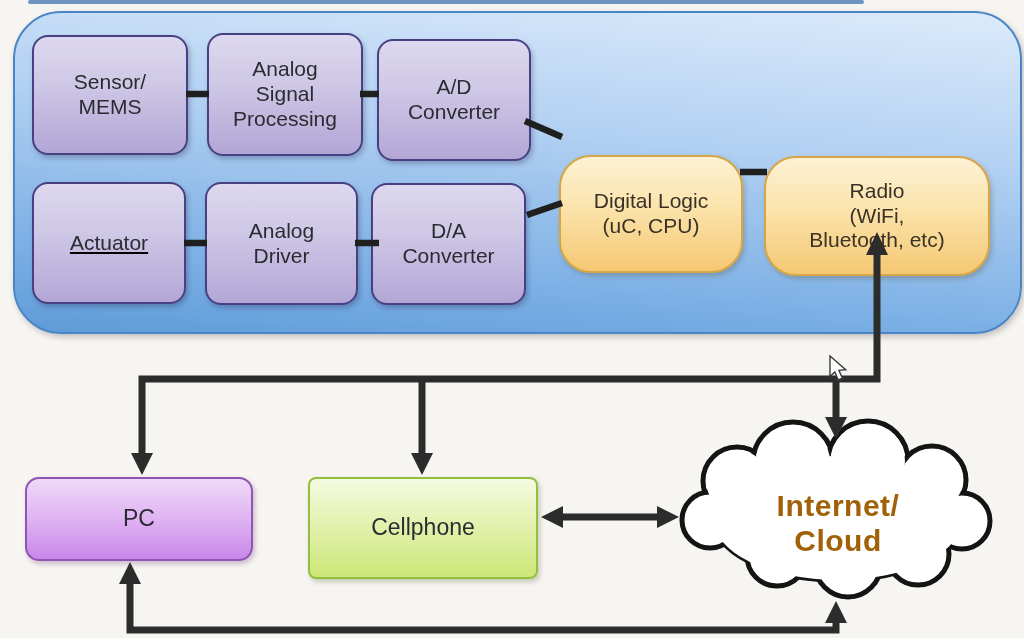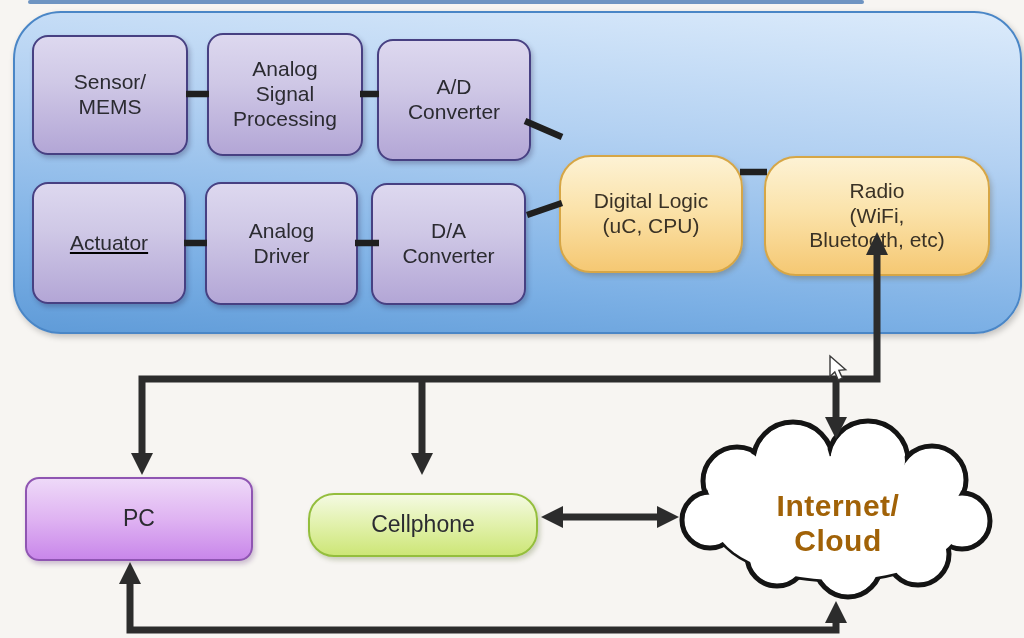--- a/index.html
+++ b/index.html
@@ -55,25 +55,24 @@
   .node-radio{left:764px;top:112px;width:226px;height:120px;}
 
   .node-pc{
     left:25px;top:477px;width:228px;height:84px;
     border:2.5px solid #8f55b2;border-radius:14px;
     background:linear-gradient(180deg,#eed9f8 0%,#dfb3f2 50%,#c987ea 100%);
     box-shadow:2px 3px 5px rgba(70,20,100,.25);
   }
   .node-pc .node-label{font-size:23px;}
   .node-cellphone{
-    left:308px;top:477px;width:230px;height:64px;
-    border:2.5px solid #94be3d;border-radius:26px;
+    left:308px;top:477px;width:230px;height:102px;
+    border:2.5px solid #94be3d;border-radius:8px;
     background:linear-gradient(180deg,#f4fae2 0%,#e3f2b0 45%,#cde677 100%);
     box-shadow:2px 3px 5px rgba(60,80,10,.25);
-    margin-top:16px;
   }
   .node-cellphone .node-label{font-size:23px;}
 
   .overlay{
     position:absolute;left:0;top:0;width:1024px;height:638px;
     pointer-events:none;
   }
 
   .cloud-label{
     position:absolute;left:728px;top:489px;width:220px;

